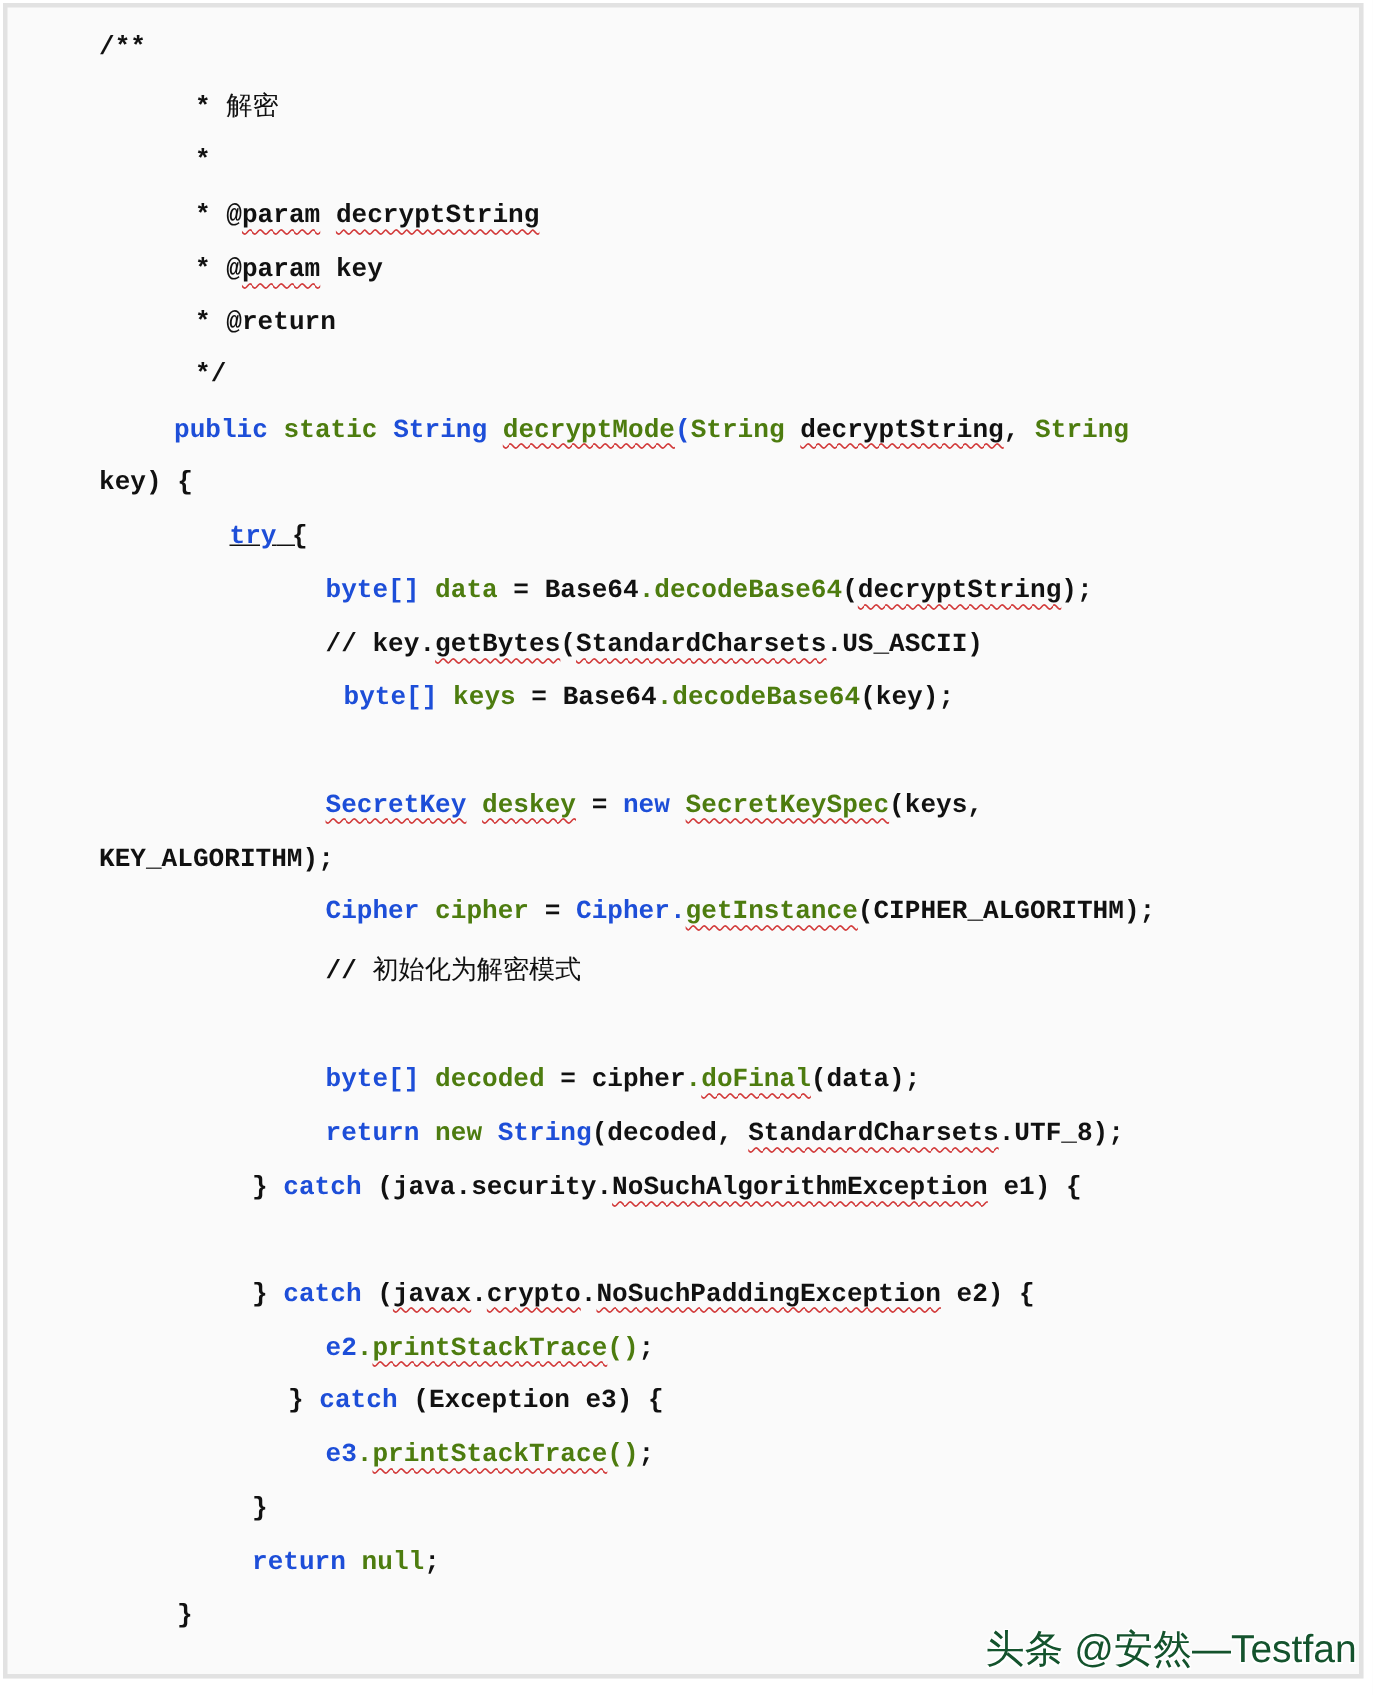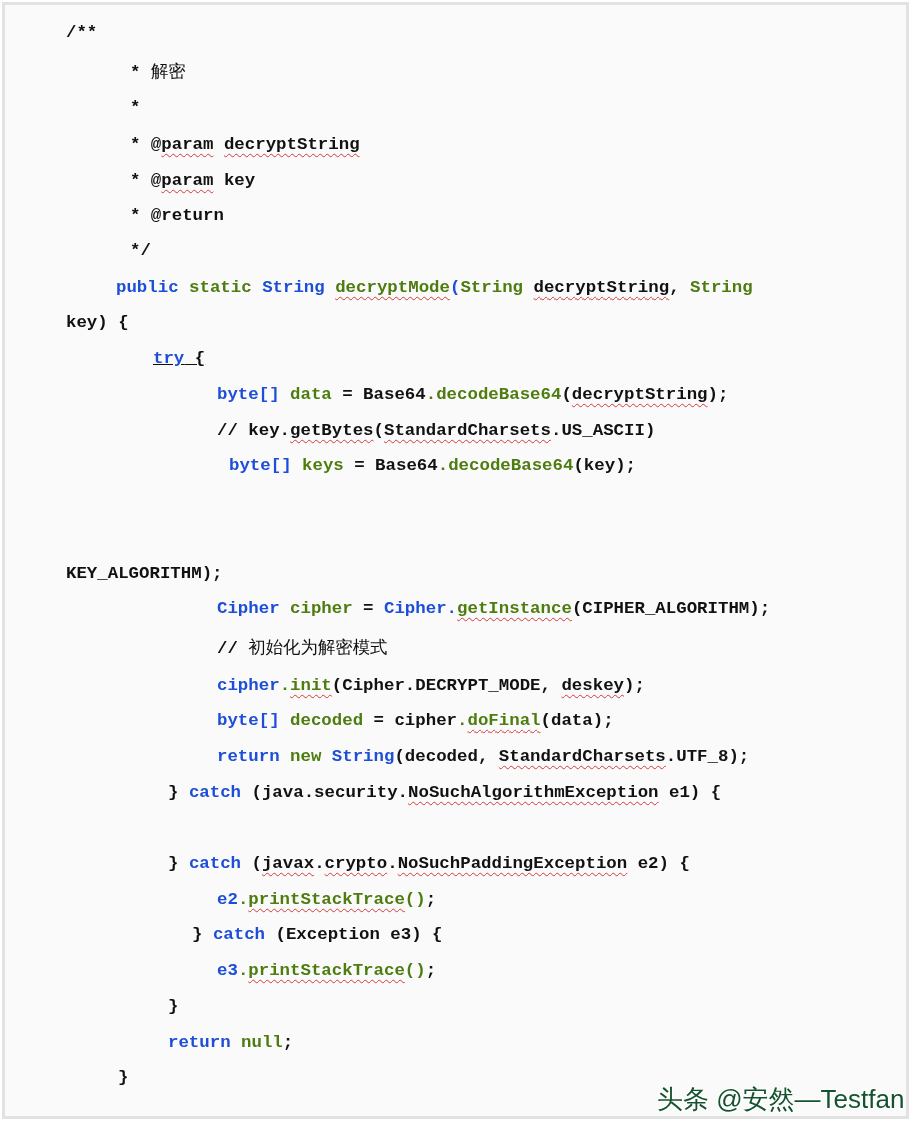--- a/index.html
+++ b/index.html
@@ -49,24 +49,24 @@
       <div class="line" style="left: 125px; top: 129px;"><span class="k">* @</span><span class="k sq">param</span><span class="k"> </span><span class="k sq">decryptString</span></div>
       <div class="line" style="left: 125px; top: 165px;"><span class="k">* @</span><span class="k sq">param</span><span class="k"> key</span></div>
       <div class="line" style="left: 125px; top: 200px;"><span class="k">* @return</span></div>
       <div class="line" style="left: 125px; top: 235px;"><span class="k">*/</span></div>
       <div class="line" style="left: 111px; top: 272px;"><span class="o">public</span><span class="k"> </span><span class="g">static</span><span class="k"> </span><span class="o">String</span><span class="k"> </span><span class="g sq">decryptMode</span><span class="o">(</span><span class="g">String</span><span class="k"> </span><span class="k sq">decryptString</span><span class="k">, </span><span class="g">String</span></div>
       <div class="line" style="left: 61px; top: 307px;"><span class="k">key) {</span></div>
       <div class="line" style="left: 148px; top: 343px; text-decoration: underline;"><span class="o">try</span><span class="k"> {</span></div>
       <div class="line" style="left: 212px; top: 379px;"><span class="o">byte[]</span><span class="k"> </span><span class="g">data</span><span class="k"> = Base64</span><span class="g">.decodeBase64</span><span class="k">(</span><span class="k sq">decryptString</span><span class="k">);</span></div>
       <div class="line" style="left: 212px; top: 415px;"><span class="k">// key.</span><span class="k sq">getBytes</span><span class="k">(</span><span class="k sq">StandardCharsets</span><span class="k">.US_ASCII)</span></div>
       <div class="line" style="left: 212px; top: 450px; margin-left: 12px;"><span class="o">byte[]</span><span class="k"> </span><span class="g">keys</span><span class="k"> = Base64</span><span class="g">.decodeBase64</span><span class="k">(key);</span></div>
+      <div class="line" style="left: 212px; top: 522px;"><span class="o sq">SecretKey</span><span class="k"> </span><span class="g sq">deskey</span><span class="k"> = </span><span class="o">new</span><span class="k"> </span><span class="g sq">SecretKeySpec</span><span class="k">(keys,</span></div>
       <div class="line" style="left: 61px; top: 558px;"><span class="k">KEY_ALGORITHM);</span></div>
       <div class="line" style="left: 212px; top: 593px;"><span class="o">Cipher</span><span class="k"> </span><span class="g">cipher</span><span class="k"> = </span><span class="o">Cipher.</span><span class="g sq">getInstance</span><span class="k">(CIPHER_ALGORITHM);</span></div>
       <div class="line" style="left: 212px; top: 631px;"><span class="k">// </span><span class="k cjk">初始化为解密模式</span></div>
-      <div class="line" style="left: 212px; top: 670px;"><span class="o">cipher</span><span class="g">.</span><span class="g sq">init</span><span class="k">(Cipher.DECRYPT_MODE, </span><span class="k sq">deskey</span><span class="k">);</span></div>
       <div class="line" style="left: 212px; top: 705px;"><span class="o">byte[]</span><span class="k"> </span><span class="g">decoded</span><span class="k"> = cipher</span><span class="g">.</span><span class="g sq">doFinal</span><span class="k">(data);</span></div>
       <div class="line" style="left: 212px; top: 741px;"><span class="o">return</span><span class="k"> </span><span class="g">new</span><span class="k"> </span><span class="o">String</span><span class="k">(decoded, </span><span class="k sq">StandardCharsets</span><span class="k">.UTF_8);</span></div>
       <div class="line" style="left: 163px; top: 777px;"><span class="k">} </span><span class="o">catch</span><span class="k"> (java.security.</span><span class="k sq">NoSuchAlgorithmException</span><span class="k"> e1) {</span></div>
       <div class="line" style="left: 163px; top: 848px; text-align: right;"><span class="k">} </span><span class="o">catch</span><span class="k"> (</span><span class="k sq">javax</span><span class="k">.</span><span class="k sq">crypto</span><span class="k">.</span><span class="k sq">NoSuchPaddingException</span><span class="k"> e2) {</span></div>
       <div class="line" style="left: 212px; top: 884px;"><span class="o">e2</span><span class="g">.</span><span class="g sq">printStackTrace</span><span class="g">()</span><span class="k">;</span></div>
       <div class="line" style="left: 163px; top: 919px; margin-left: 24px;"><span class="k">} </span><span class="o">catch</span><span class="k"> (Exception e3) {</span></div>
       <div class="line" style="left: 212px; top: 955px;"><span class="o">e3</span><span class="g">.</span><span class="g sq">printStackTrace</span><span class="g">()</span><span class="k">;</span></div>
       <div class="line" style="left: 163px; top: 991px;"><span class="k">}</span></div>
       <div class="line" style="left: 163px; top: 1027px;"><span class="o">return</span><span class="k"> </span><span class="g">null</span><span class="k">;</span></div>
       <div class="line" style="left: 113px; top: 1062px;"><span class="k">}</span></div>

